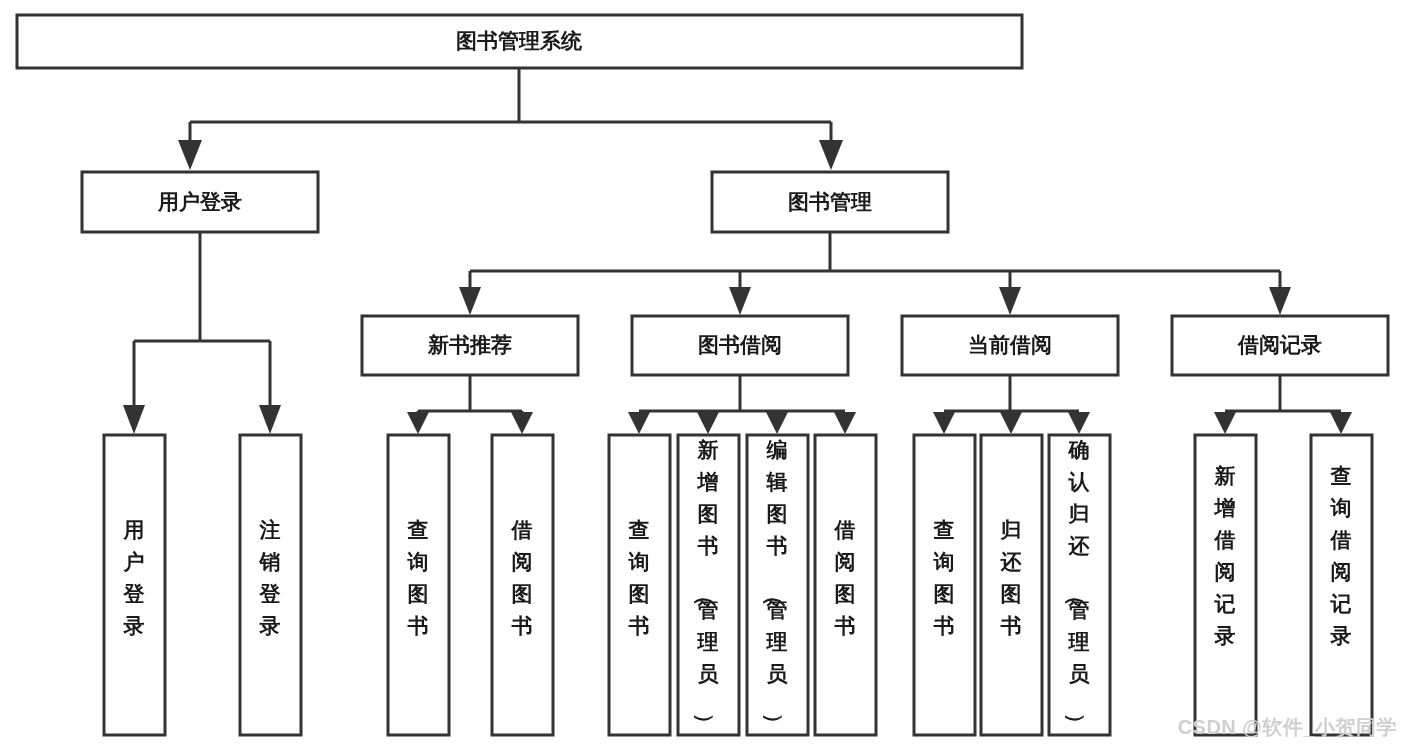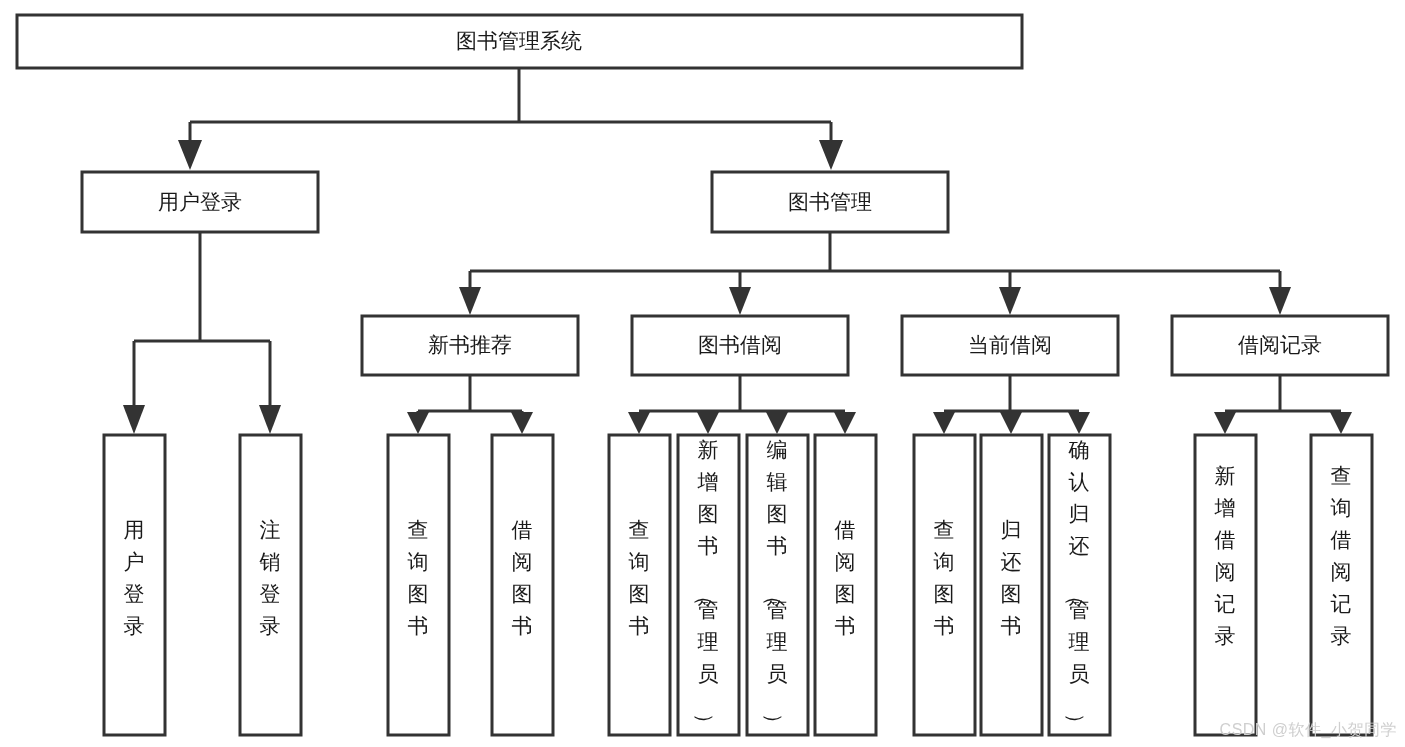--- a/index.html
+++ b/index.html
@@ -11,20 +11,21 @@
     width: 1405px;
     height: 747px;
     font-family: "Liberation Sans", "DejaVu Sans", sans-serif;
     overflow: hidden;
     position: relative;
   }
   #diagram-root {
     position: relative;
     width: 1405px;
     height: 747px;
+    font-weight: bold;
   }
   svg.diagram {
     display: block;
     width: 1405px;
     height: 747px;
   }
   .node-box {
     fill: #ffffff;
     stroke: #333333;
     stroke-width: 3;
@@ -49,21 +50,21 @@
     font-family: "Liberation Sans", "DejaVu Sans", sans-serif;
     font-size: 21px;
     fill: #1a1a1a;
     text-anchor: middle;
   }
   .watermark {
     position: absolute;
     right: 8px;
     bottom: 6px;
     font-family: "Liberation Sans", "DejaVu Sans", sans-serif;
-    font-size: 16px;
+    font-size: 20px;
     color: #cfcfcf;
     white-space: nowrap;
     letter-spacing: 0.5px;
     pointer-events: none;
   }
 </style>
 </head>
 <body>
 
 <div id="diagram-root">

